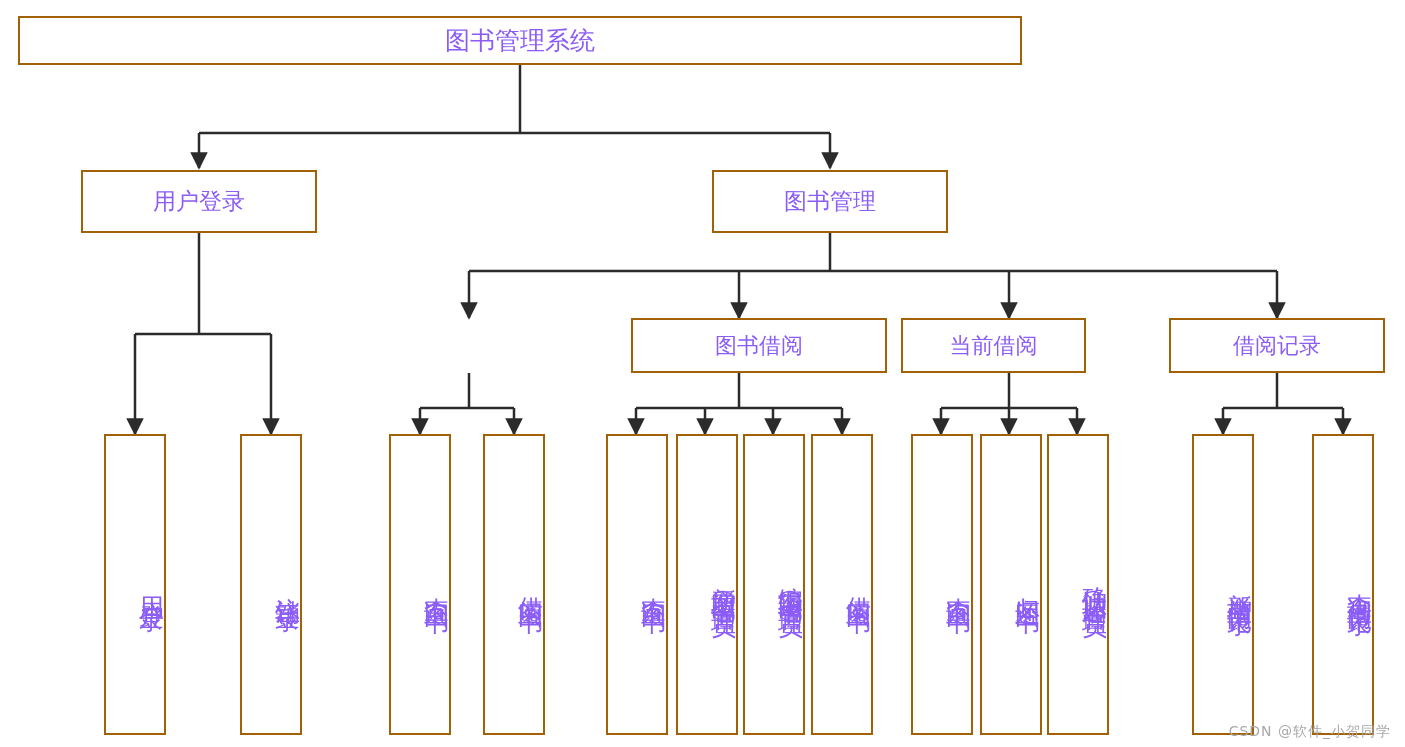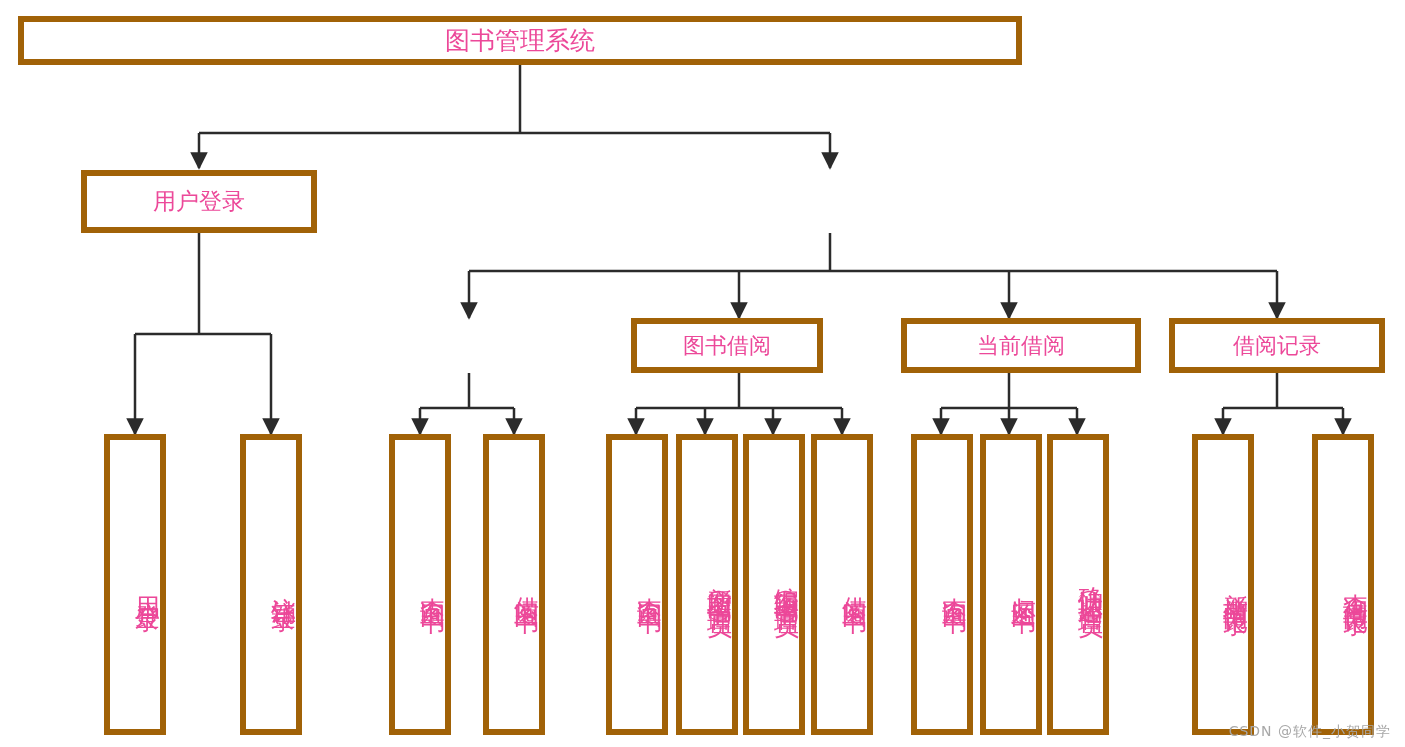--- a/index.html
+++ b/index.html
@@ -23,25 +23,25 @@
     left: 0;
     top: 0;
     width: 1405px;
     height: 747px;
     pointer-events: none;
   }
   .node {
     position: absolute;
     box-sizing: border-box;
     background: #ffffff;
-    border: 6px solid #a16207;
+    border: 2px solid #a16207;
     display: flex;
     align-items: center;
     justify-content: center;
-    color: #ec4899;
+    color: #8b5cf6;
   }
   .node.root {
     font-size: 25px;
   }
   .node.level2 {
     font-size: 23px;
   }
   .node.level3 {
     font-size: 22px;
   }
@@ -129,25 +129,28 @@
     </g>
   </svg>
 
   <div class="node root" style="left:18px; top:16px; width:1004px; height:49px;">
     <span class="node-label">图书管理系统</span>
   </div>
 
   <div class="node level2" style="left:81px; top:170px; width:236px; height:63px;">
     <span class="node-label">用户登录</span>
   </div>
-
-  <div class="node level3" style="left:631px; top:318px; width:192px; height:55px;">
+  <div class="node level2" style="left:712px; top:170px; width:236px; height:63px;">
+    <span class="node-label">图书管理</span>
+  </div>
+
+  <div class="node level3" style="left:631px; top:318px; width:256px; height:55px;">
     <span class="node-label">图书借阅</span>
   </div>
-  <div class="node level3" style="left:901px; top:318px; width:240px; height:55px;">
+  <div class="node level3" style="left:901px; top:318px; width:185px; height:55px;">
     <span class="node-label">当前借阅</span>
   </div>
   <div class="node level3" style="left:1169px; top:318px; width:216px; height:55px;">
     <span class="node-label">借阅记录</span>
   </div>
 
   <div class="node leaf" style="left:104px; top:434px; width:62px; height:301px;">
     <span class="node-label">用户登录</span>
   </div>
   <div class="node leaf" style="left:240px; top:434px; width:62px; height:301px;">

